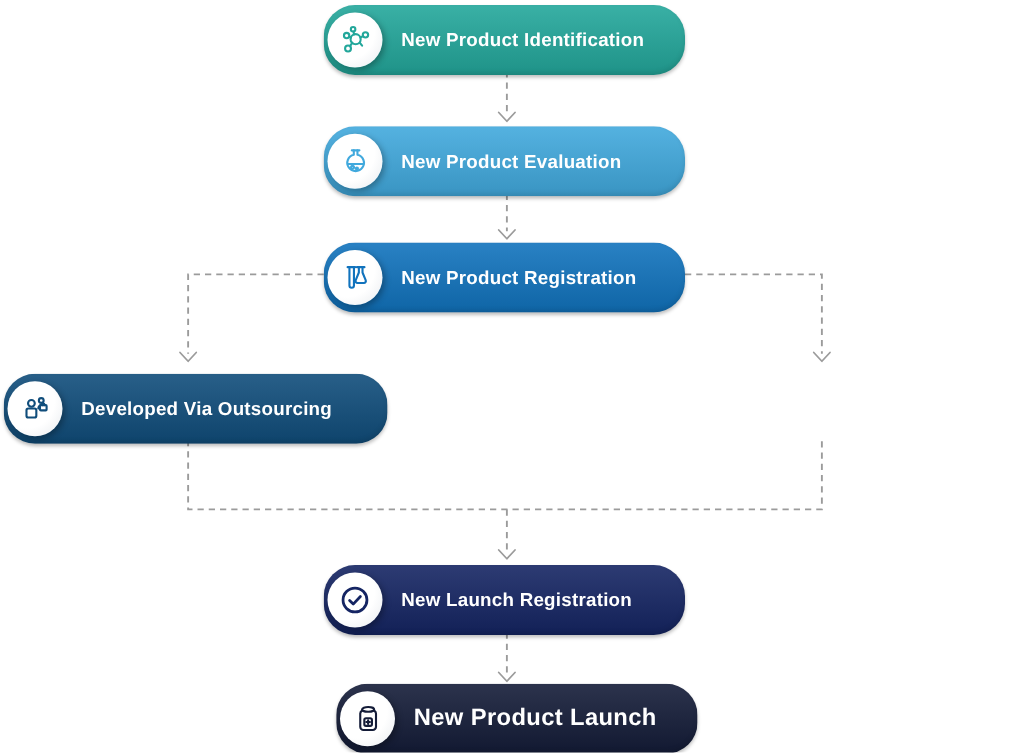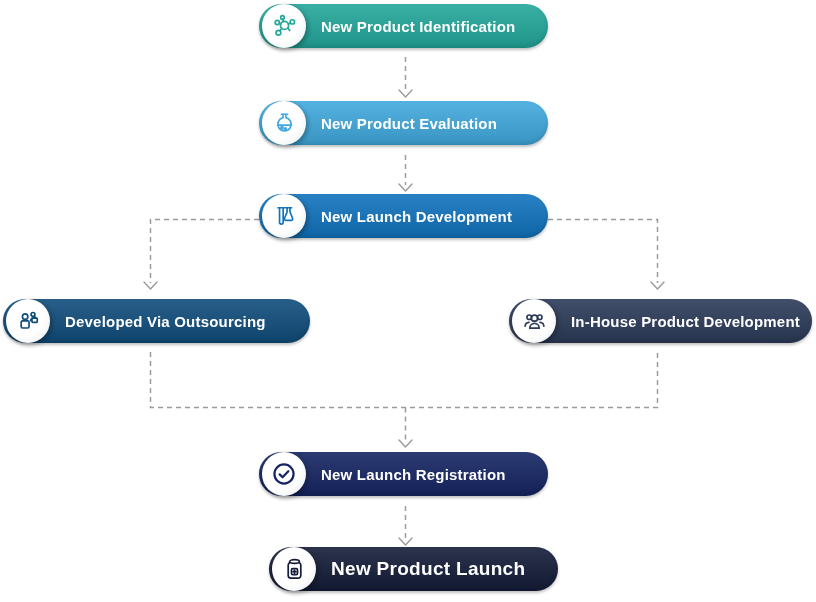--- a/index.html
+++ b/index.html
@@ -4,21 +4,21 @@
 <style>
   html,body{margin:0;padding:0;background:#ffffff;}
   body{width:816px;height:602px;overflow:hidden;font-family:"Liberation Sans","DejaVu Sans",sans-serif;}
   .canvas{position:relative;width:816px;height:602px;background:#ffffff;}
 
   .connector-svg{position:absolute;left:0;top:0;width:816px;height:602px;pointer-events:none;}
   .connector-svg path.dash{fill:none;stroke:currentColor;stroke-width:1.5;stroke-dasharray:5 4;}
   .connector-svg path.head{fill:none;stroke:currentColor;stroke-width:1.4;stroke-linecap:round;stroke-linejoin:round;}
 
   .node{
-    position:absolute;height:44px;border-radius:25px;display:flex;align-items:center;
+    position:absolute;height:56px;border-radius:25px;display:flex;align-items:center;
     color:#ffffff;
     background-image:linear-gradient(180deg,rgba(255,255,255,.10),rgba(0,0,0,.12));
     box-shadow:0 2px 3px rgba(0,0,0,.25), inset 0 -2px 4px rgba(0,0,0,.10);
   }
   .icon-circle{
     flex:0 0 auto;width:44px;height:44px;margin-left:3px;border-radius:50%;
     background:radial-gradient(circle at 35% 35%, #ffffff 55%, #e7eaee 100%);
     display:flex;align-items:center;justify-content:center;
     box-shadow:2px 2px 5px rgba(0,0,0,.30);
   }
@@ -95,50 +95,37 @@
 
   <div class="node n3" style="background-color: rgb(17, 115, 189);">
     <span class="icon-circle" style="color: rgb(17, 115, 189);">
       <svg width="27" height="27" viewBox="0 0 24 24" fill="none" stroke="currentColor" stroke-width="1.5" stroke-linecap="round" stroke-linejoin="round">
         <path d="M6.3 4.2 h5.4"></path>
         <path d="M7.6 4.2 V17.2 a1.6 1.6 0 0 0 3.2 0 V4.2"></path>
         <path d="M12.9 4.2 h5.4"></path>
         <path d="M14.3 4.2 v3.8 l-2.3 5.6 a1.4 1.4 0 0 0 1.3 1.9 h4.6 a1.4 1.4 0 0 0 1.3 -1.9 L16.9 8 V4.2"></path>
       </svg>
     </span>
-    <span class="node-label">New Launch Development</span>
+    <span class="node-label">New Product Registration</span>
   </div>
 
   <div class="node n4" style="background-color: rgb(16, 77, 123);">
     <span class="icon-circle" style="color: rgb(16, 77, 123);">
       <svg width="27" height="27" viewBox="0 0 24 24" fill="none" stroke="currentColor" stroke-width="1.5" stroke-linecap="round" stroke-linejoin="round">
         <circle cx="9" cy="7.7" r="2.4"></circle>
         <rect x="5.5" y="11.4" width="7" height="6.4" rx="1.3"></rect>
         <circle cx="16" cy="5.7" r="1.7"></circle>
         <path d="M13.9 11.3 c.2 -1.5 1.2 -2.4 2.4 -2.6"></path>
         <rect x="15.1" y="9" width="4.7" height="3.7" rx="0.6"></rect>
         <path d="M16.8 9 V8.1 h1.3 V9"></path>
       </svg>
     </span>
     <span class="node-label">Developed Via Outsourcing</span>
   </div>
 
-  <div class="node n5" style="background-color: rgb(44, 59, 89);">
-    <span class="icon-circle" style="color: rgb(44, 59, 89);">
-      <svg width="27" height="27" viewBox="0 0 24 24" fill="none" stroke="currentColor" stroke-width="1.5" stroke-linecap="round" stroke-linejoin="round">
-        <circle cx="7.3" cy="8.2" r="2"></circle>
-        <path d="M3.7 16.2 a3.6 3.6 0 0 1 3.4 -3.4"></path>
-        <circle cx="16.7" cy="8.2" r="2"></circle>
-        <path d="M20.3 16.2 a3.6 3.6 0 0 0 -3.4 -3.4"></path>
-        <circle cx="12" cy="9" r="2.7"></circle>
-        <path d="M7.8 17.9 a4.2 4.2 0 0 1 8.4 0 Z"></path>
-      </svg>
-    </span>
-    <span class="node-label">In-House Product Development</span>
-  </div>
 
   <div class="node n6" style="background-color: rgb(21, 37, 99);">
     <span class="icon-circle" style="color: rgb(21, 37, 99);">
       <svg width="28" height="28" viewBox="0 0 24 24" fill="none" stroke="currentColor" stroke-width="1.9" stroke-linecap="round" stroke-linejoin="round">
         <circle cx="12" cy="12" r="8.2"></circle>
         <path d="M8.3 12.3 l2.5 2.5 l4.9 -5.2"></path>
       </svg>
     </span>
     <span class="node-label">New Launch Registration</span>
   </div>

